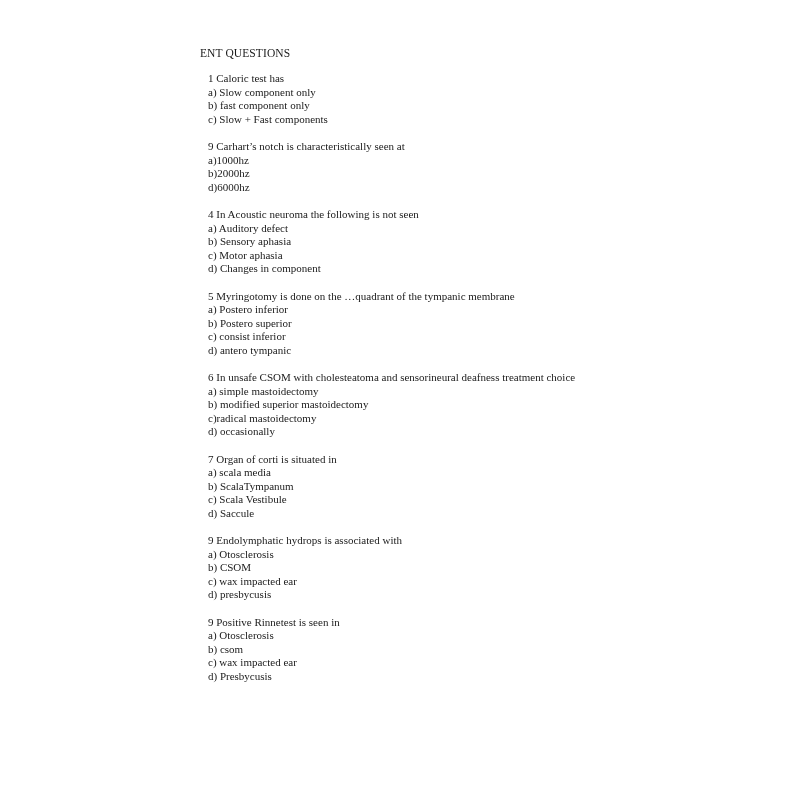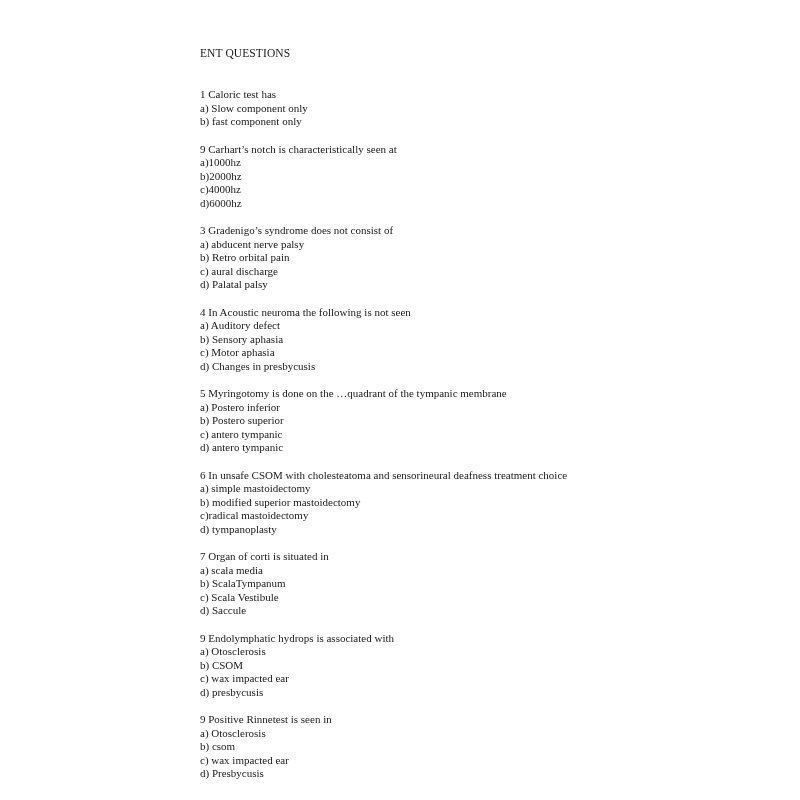--- a/index.html
+++ b/index.html
@@ -18,84 +18,77 @@
     .page {
       position: absolute;
       left: 200px;
       top: 46px;
       width: 560px;
     }
     .doc-title {
       font-size: 11.5px;
       line-height: 14px;
       height: 14px;
-      margin: 0 0 28px 0;
+      margin: 0 0 12px 0;
       font-weight: normal;
       letter-spacing: 0.1px;
     }
     .question {
-      margin: 0 0 14px 0;
+      margin: 0 0 14px 8px;
     }
     .line {
       font-size: 11px;
       line-height: 13.5px;
       height: 13.5px;
       white-space: nowrap;
     }
   </style>
 </head>
 <body>
 
 <div class="page">
   <div class="doc-title">ENT QUESTIONS</div>
 
   <div class="question">
     <div class="line">1 Caloric test has</div>
     <div class="line">a) Slow component only</div>
     <div class="line">b) fast component only</div>
+    <div class="line">c) Slow + Fast components</div>
   </div>
 
   <div class="question">
     <div class="line">9 Carhart’s notch is characteristically seen at</div>
     <div class="line">a)1000hz</div>
     <div class="line">b)2000hz</div>
-    <div class="line">c)4000hz</div>
     <div class="line">d)6000hz</div>
   </div>
 
-  <div class="question">
-    <div class="line">3 Gradenigo’s syndrome does not consist of</div>
-    <div class="line">a) abducent nerve palsy</div>
-    <div class="line">b) Retro orbital pain</div>
-    <div class="line">c) aural discharge</div>
-    <div class="line">d) Palatal palsy</div>
-  </div>
 
   <div class="question">
     <div class="line">4 In Acoustic neuroma the following is not seen</div>
     <div class="line">a) Auditory defect</div>
     <div class="line">b) Sensory aphasia</div>
     <div class="line">c) Motor aphasia</div>
-    <div class="line">d) Changes in presbycusis</div>
+    <div class="line">d) Changes in component</div>
   </div>
 
   <div class="question">
     <div class="line">5 Myringotomy is done on the …quadrant of the tympanic membrane</div>
     <div class="line">a) Postero inferior</div>
     <div class="line">b) Postero superior</div>
-    <div class="line">c) antero tympanic</div>
+    <div class="line">c) consist inferior</div>
     <div class="line">d) antero tympanic</div>
   </div>
 
   <div class="question">
     <div class="line">6 In unsafe CSOM with cholesteatoma and sensorineural deafness treatment choice</div>
     <div class="line">a) simple mastoidectomy</div>
     <div class="line">b) modified superior mastoidectomy</div>
     <div class="line">c)radical mastoidectomy</div>
-    <div class="line">d) tympanoplasty</div>
+    <div class="line">d) occasionally</div>
   </div>
 
   <div class="question">
     <div class="line">7 Organ of corti is situated in</div>
     <div class="line">a) scala media</div>
     <div class="line">b) ScalaTympanum</div>
     <div class="line">c) Scala Vestibule</div>
     <div class="line">d) Saccule</div>
   </div>
 

